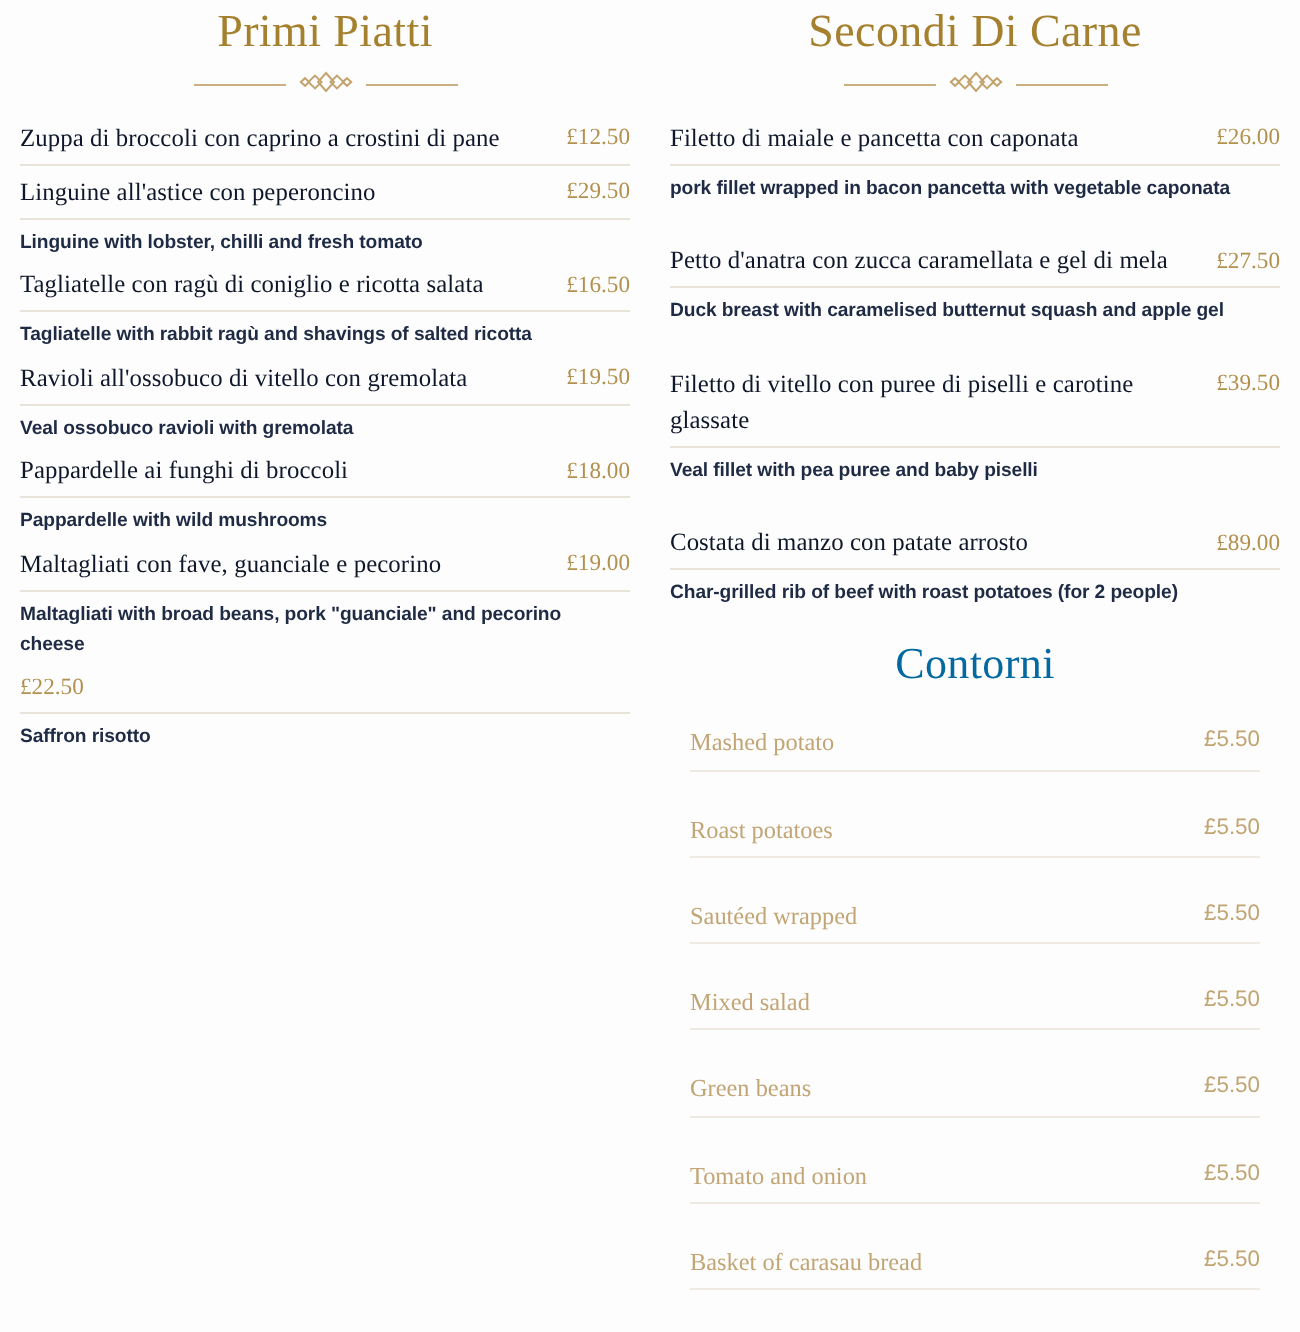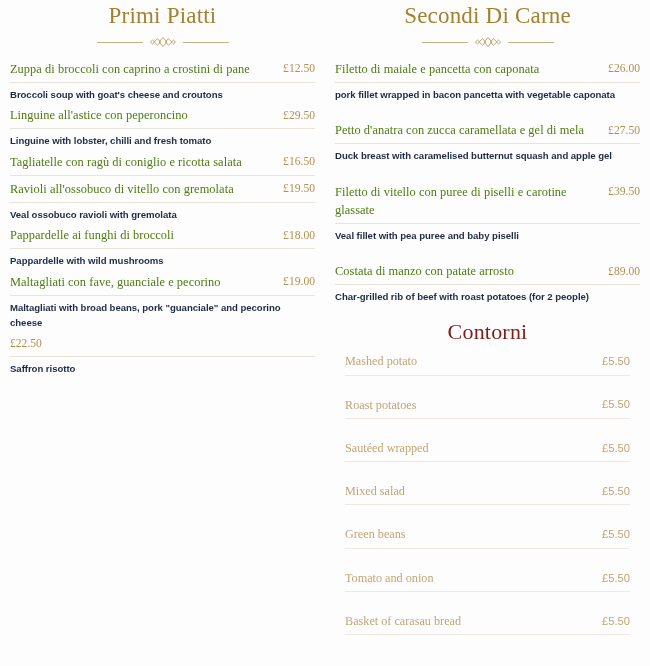--- a/index.html
+++ b/index.html
@@ -30,21 +30,21 @@
     text-align: center;
     font-family: "Liberation Serif", serif;
     font-size: 23px;
     font-weight: 400;
     color: #a5812f;
     letter-spacing: 0.2px;
     line-height: 1.25;
     padding-top: 2px;
   }
   .section-heading.contorni-heading {
-    color: #7f1d1d;
+    color: #0369a1;
     font-size: 22px;
     padding-top: 13px;
   }
 
   
   .ornament {
     display: flex;
     align-items: center;
     justify-content: center;
     height: 18px;
@@ -69,21 +69,21 @@
     display: flex;
     align-items: flex-start;
     justify-content: space-between;
     gap: 10px;
   }
 
   .item-name {
     font-family: "Liberation Serif", serif;
     font-size: 12.4px;
     font-weight: 400;
-    color: #4d7c0f;
+    color: #0f172a;
     line-height: 1.45;
     flex: 1 1 auto;
     letter-spacing: 0.05px;
   }
 
   .item-price {
     font-family: "Liberation Serif", serif;
     font-size: 11.6px;
     font-weight: 400;
     color: #b2914f;
@@ -113,23 +113,24 @@
   .menu-item + .menu-item { margin-top: 3px; }
 
   
   .side-list { padding-top: 7px; }
 
   .side-item { padding: 0 10px; }
   .side-item + .side-item { margin-top: 20px; }
 
   .side-head {
     display: flex;
-    align-items: center;
+    align-items: flex-start;
     justify-content: space-between;
     gap: 4px;
+    margin-top: 10px;
   }
   .side-name {
     font-family: "Liberation Serif", serif;
     font-size: 12.2px;
     color: #c2a575;
     line-height: 1.5;
   }
   .side-price {
     font-family: Liberation Sans, sans-serif;
     font-size: 11.2px;
@@ -169,38 +170,38 @@
       </span>
       <span class="rule"></span>
     </div>
 
     <div class="menu-item">
       <div class="item-head">
         <div class="item-name">Zuppa di broccoli con caprino a crostini di pane</div>
         <div class="item-price">£12.50</div>
       </div>
       <div class="item-rule"></div>
-      <div class="item-desc">Broccoli soup with goat's cheese and croutons</div>
     </div>
 
     <div class="menu-item">
       <div class="item-head">
         <div class="item-name">Linguine all'astice con peperoncino</div>
         <div class="item-price">£29.50</div>
       </div>
       <div class="item-rule"></div>
       <div class="item-desc">Linguine with lobster, chilli and fresh tomato</div>
     </div>
 
     <div class="menu-item">
       <div class="item-head">
         <div class="item-name">Tagliatelle con ragù di coniglio e ricotta salata</div>
         <div class="item-price">£16.50</div>
       </div>
       <div class="item-rule"></div>
+      <div class="item-desc">Tagliatelle with rabbit ragù and shavings of salted ricotta</div>
     </div>
 
     <div class="menu-item">
       <div class="item-head">
         <div class="item-name">Ravioli all'ossobuco di vitello con gremolata</div>
         <div class="item-price">£19.50</div>
       </div>
       <div class="item-rule"></div>
       <div class="item-desc">Veal ossobuco ravioli with gremolata</div>
     </div>

